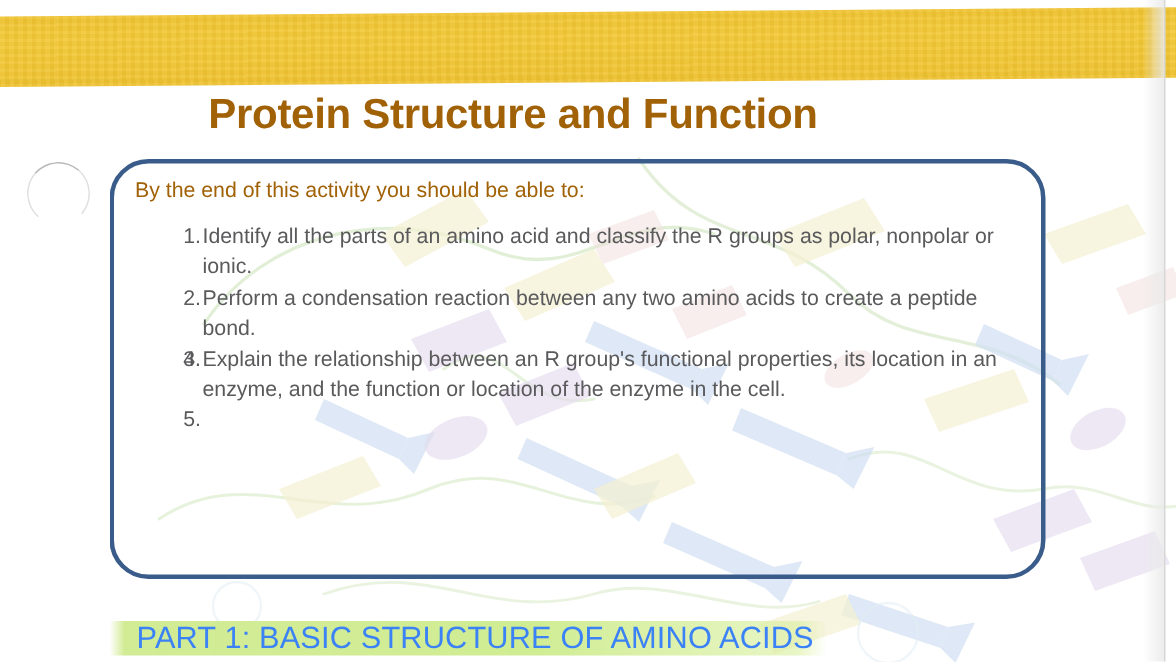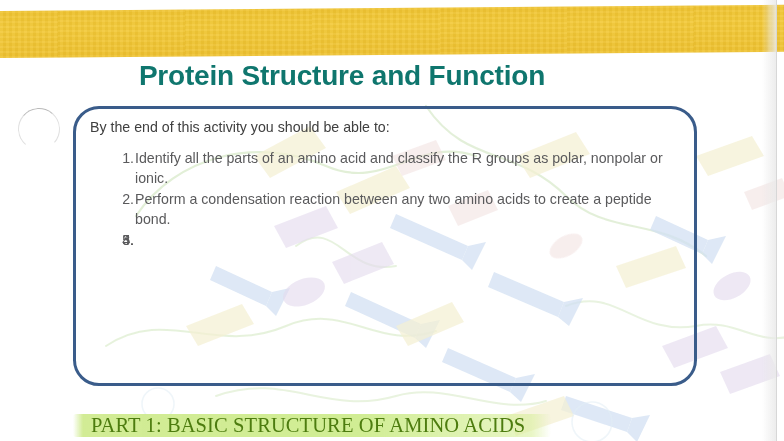--- a/index.html
+++ b/index.html
@@ -72,21 +72,21 @@
   
   .doc-title {
     position: absolute;
     left: 0;
     top: 60px;
     width: 684px;
     text-align: center;
     font-size: 28px;
     font-weight: bold;
     letter-spacing: -0.2px;
-    color: #0f766e;
+    color: #a16207;
     font-family: "Liberation Sans", sans-serif;
   }
 
   
   .hole-punch {
     position: absolute;
     left: 18px;
     top: 108px;
     width: 40px;
     height: 40px;
@@ -115,21 +115,21 @@
     position: absolute;
     left: 90px;
     top: 118px;
     width: 600px;
     color: #58585a;
   }
 
   .intro-line {
     font-size: 14.2px;
     line-height: 1.35;
-    color: #404040;
+    color: #a16207;
     margin: 0 0 12px 0;
   }
 
   ol.objectives-list {
     list-style: none;
     margin: 0;
     padding: 0;
   }
   ol.objectives-list li {
     position: relative;
@@ -148,22 +148,22 @@
     color: #5a5a5c;
   }
 
   
   .part-heading {
     position: absolute;
     left: 87px;
     top: 412px;
     font-size: 20.5px;
     letter-spacing: 0.1px;
-    color: #4d7c0f;
-    font-family: Liberation Serif, serif;
+    color: #3b82f6;
+    font-family: Liberation Sans, sans-serif;
     white-space: nowrap;
     padding: 2px 16px 2px 4px;
   }
   .highlighter {
     position: absolute;
     left: 73px;
     top: 414px;
     width: 478px;
     height: 23px;
     background: linear-gradient(to right,
@@ -263,20 +263,21 @@
       </li>
       <li>
         <span class="num">2.</span>
         <span>Perform a condensation reaction between any two amino acids to create a peptide bond.</span>
       </li>
       <li>
         <span class="num">3.</span>
       </li>
       <li>
         <span class="num">4.</span>
+        <span>Explain the relationship between an R group's functional properties, its location in an enzyme, and the function or location of the enzyme in the cell.</span>
       </li>
       <li>
         <span class="num">5.</span>
       </li>
     </ol>
   </div>
 
   <div class="highlighter"></div>
   <div class="part-heading">PART 1: BASIC STRUCTURE OF AMINO ACIDS</div>
 

